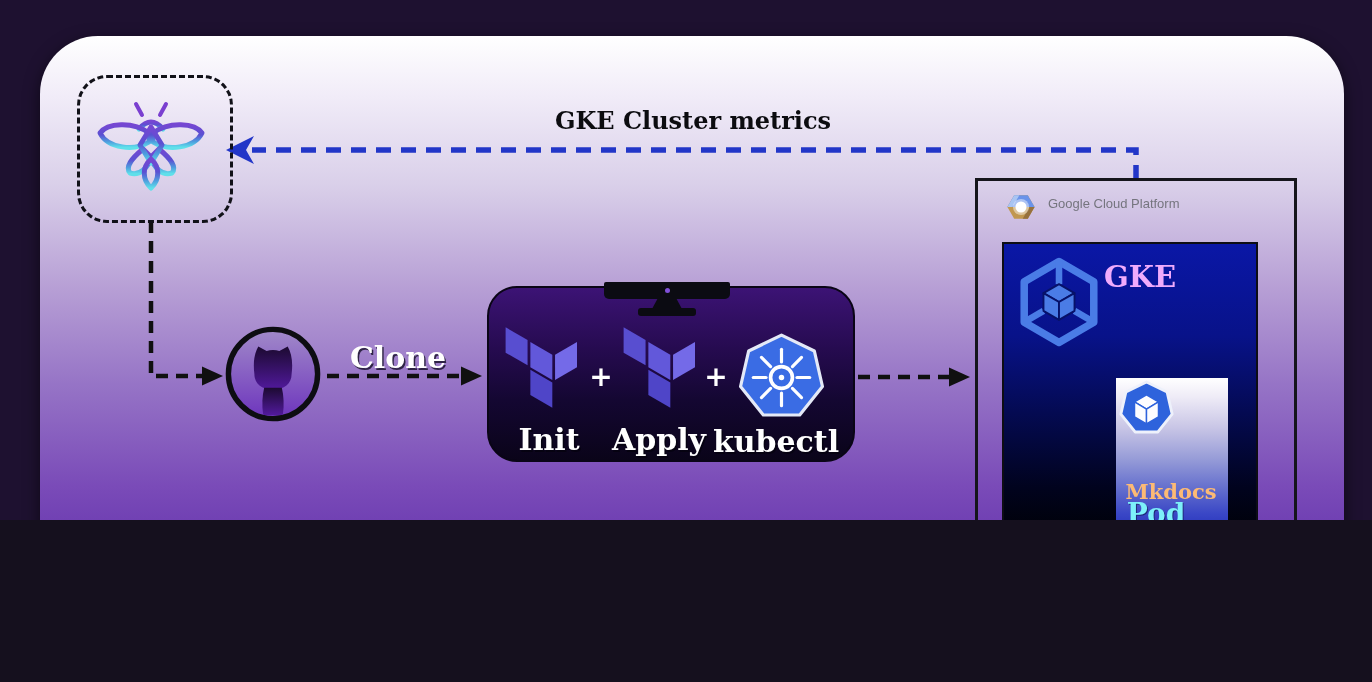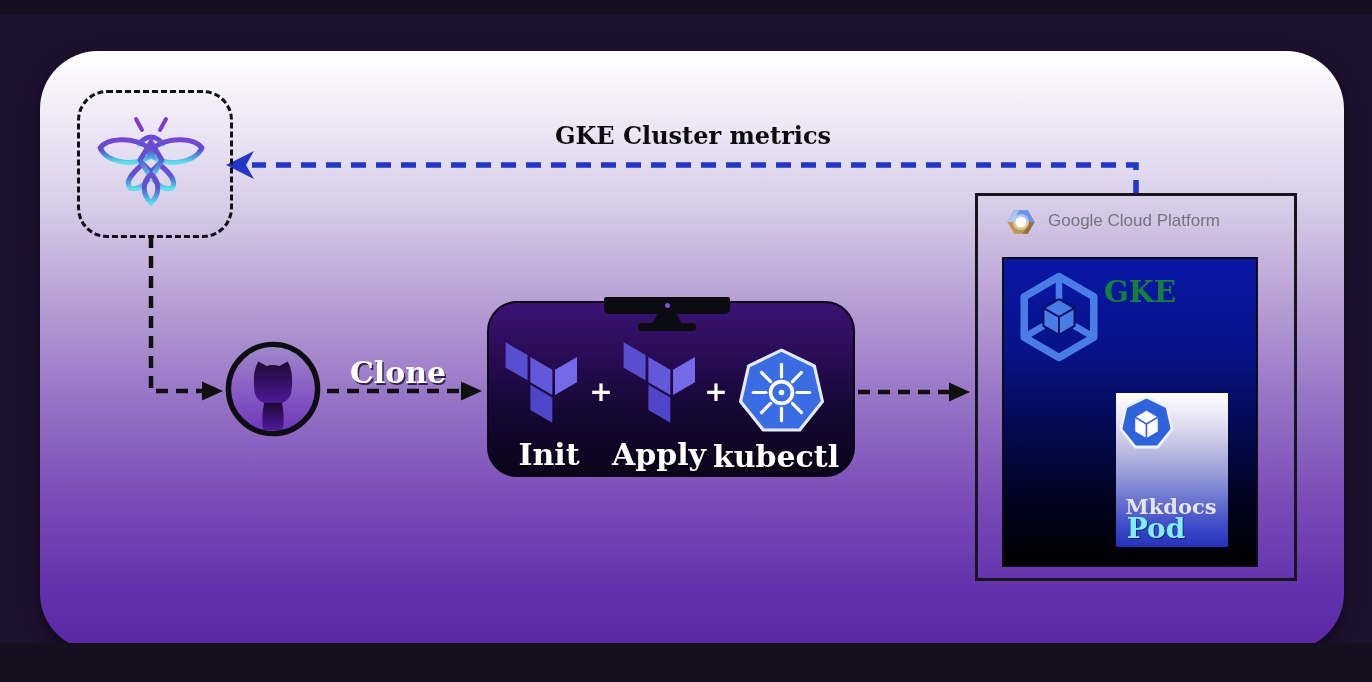--- a/index.html
+++ b/index.html
@@ -1,20 +1,19 @@
 <!DOCTYPE html>
 <html><head>
 <meta charset="utf-8">
 <style>
   html,body{margin:0;padding:0;background:#15101e;}
   #canvas{
-    position:relative;width:1372px;height:628px;overflow:hidden;
+    position:relative;width:1372px;height:520px;overflow:hidden;
     background:#1e1130;
     font-family:"DejaVu Serif","Liberation Serif",serif;
-    margin-top:15px;
   }
   .abs{position:absolute;}
   
   #main-panel{
     left:40px;top:36px;width:1304px;height:600px;border-radius:58px;
     background:linear-gradient(180deg,#ffffff 0%,#f1ecf8 10%,#d9cfe9 25%,#b79fd5 42%,#9674c6 58%,#7a4bb8 75%,#6231ac 90%,#5a28a4 100%);
     box-shadow:0 5px 16px rgba(0,0,0,.55);
   }
   
   #firefly-box{
@@ -45,31 +44,31 @@
     background:rgba(242,240,250,.12);
     display:flex;align-items:center;justify-content:center;
   }
   #local-label{font-size:25px;color:#7df0fa;font-weight:bold;text-shadow:1.5px 1.5px 0 rgba(15,20,60,.6);}
   #monitor-bezel{left:604px;top:282px;width:126px;height:17px;background:#0b0b12;border-radius:2px 2px 5px 5px;}
   #monitor-dot{left:665px;top:288px;width:5px;height:5px;border-radius:50%;background:#8050d8;}
   #monitor-neck{left:652px;top:299px;width:30px;height:10px;background:#0b0b12;clip-path:polygon(18% 0,82% 0,100% 100%,0 100%);}
   #monitor-base{left:638px;top:308px;width:58px;height:8px;background:#0b0b12;border-radius:3px;}
   
   #gcp-box{left:975px;top:178px;width:322px;height:388px;border:3px solid #15151b;box-sizing:border-box;}
-  #gcp-title{left:1048px;top:196px;font-family:"Liberation Sans",sans-serif;font-size:17px;color:#75757e;white-space:nowrap;}
+  #gcp-title{left:1048px;top:196px;font-family:"Liberation Sans",sans-serif;font-size:13px;color:#75757e;white-space:nowrap;}
   #gke-box{
     left:1002px;top:242px;width:256px;height:310px;border:2px solid #0d0d14;box-sizing:border-box;
     background:linear-gradient(180deg,#0a17a6 0%,#081289 30%,#040a52 55%,#01031d 80%,#000 100%);
   }
-  #gke-label{left:1104px;top:260px;font-size:29px;color:#15803d;}
+  #gke-label{left:1104px;top:260px;font-size:29px;color:#f0abfc;}
   #pod-rect{
     left:1116px;top:378px;width:112px;height:154px;
     background:linear-gradient(180deg,#ffffff 0%,#efecf7 12%,#c9c6e6 32%,#989dd8 52%,#636ecd 72%,#3a47c6 88%,#2531bb 100%);
   }
-  #mkdocs-label{left:1171px;top:479px;font-size:21px;color:#e5e5e5;}
+  #mkdocs-label{left:1171px;top:479px;font-size:21px;color:#fdba74;}
   #pod-label{left:1156px;top:497px;font-size:28px;color:#7df0fa;text-shadow:1px 1px 0 rgba(0,5,40,.5);}
 </style>
 </head>
 <body>
 
 <div id="canvas">
 
   <div id="main-panel" class="abs"></div>
 
   <svg class="abs" width="1372" height="682" style="left:0;top:0">

